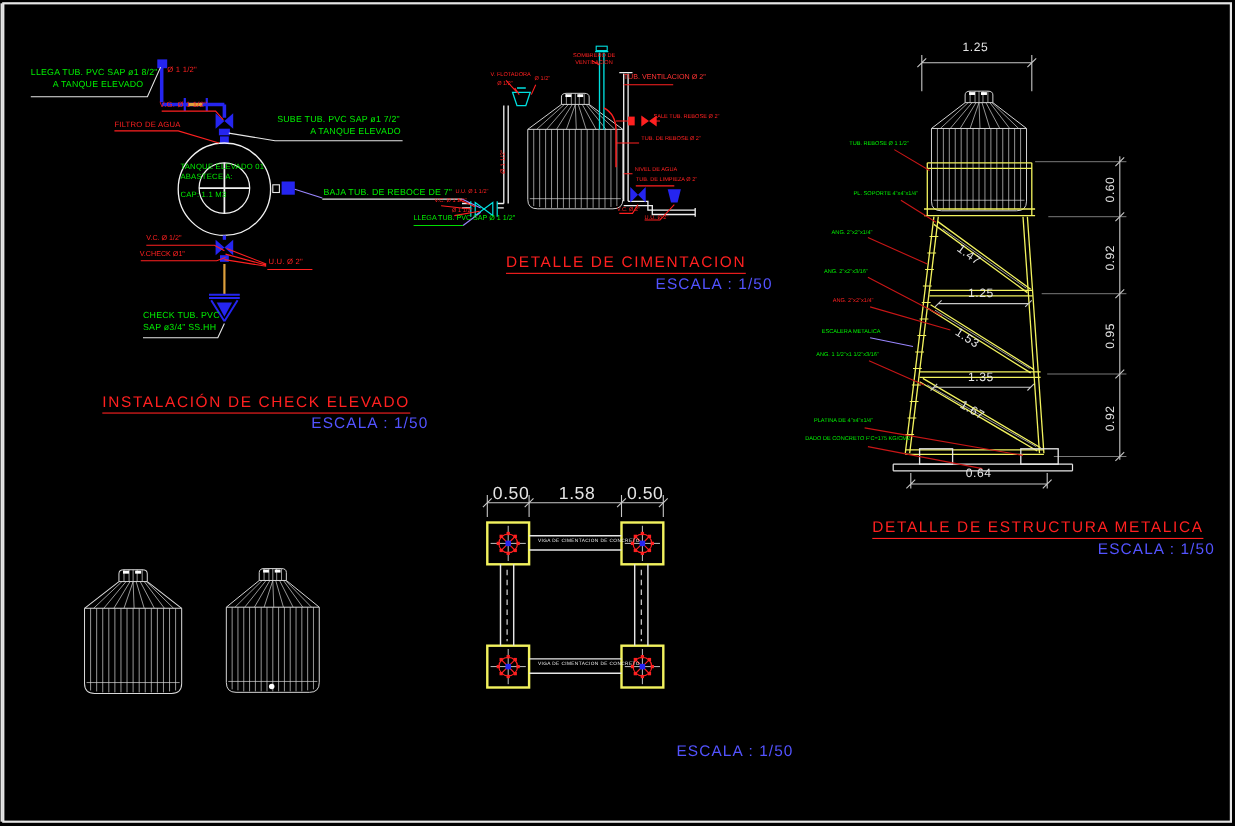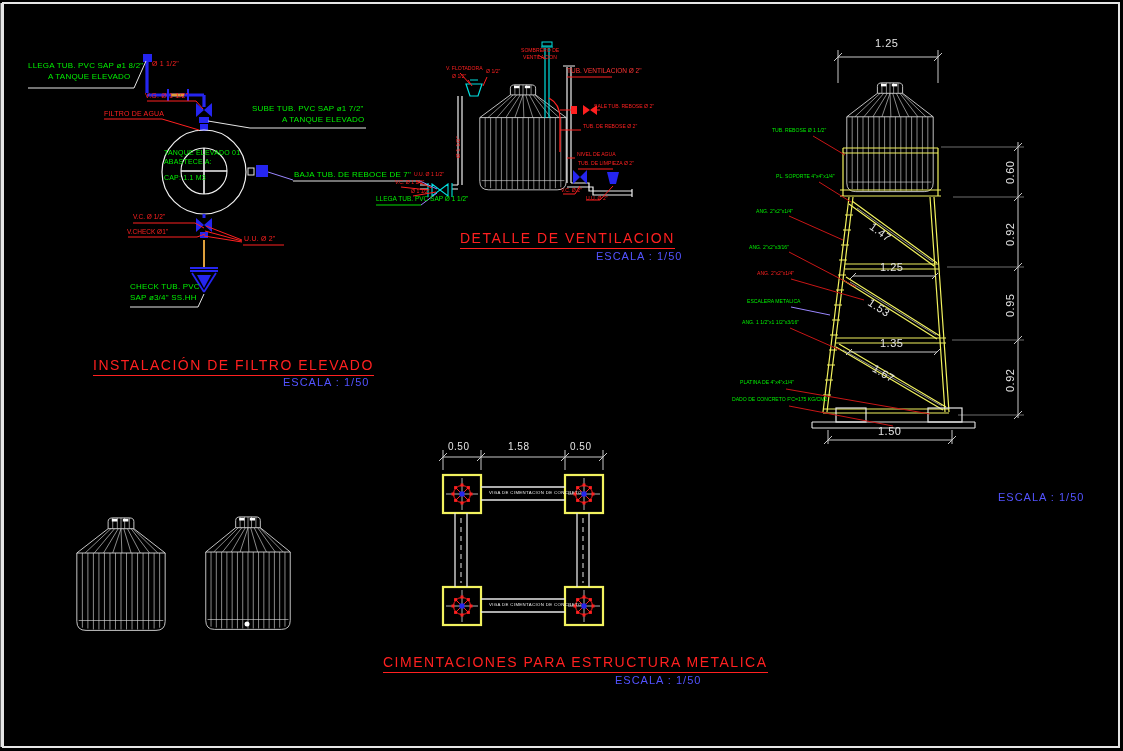--- a/index.html
+++ b/index.html
@@ -8,23 +8,23 @@
   .lbl{position:absolute;white-space:nowrap;line-height:1.05;}
   .green{color:#00ef00;}
   .red{color:#ff2020;}
   .bred{color:#ff3333;}
   .bluetx{color:#5353ff;}
   .t8{font-size:8px;letter-spacing:.2px;}
   .t7{font-size:7px;letter-spacing:.2px;}
   .t65{font-size:6.5px;}
   .t6{font-size:6px;transform:scale(.85);transform-origin:left top;letter-spacing:0;}
   .dim{font-size:11px;color:#e4e4e4;letter-spacing:.5px;}
-  .dim10{font-size:10px;color:#e4e4e4;letter-spacing:.5px;}
+  .dim10{font-size:16px;color:#e4e4e4;letter-spacing:.5px;}
   .title{font-size:14px;letter-spacing:1.5px;border-bottom:1.4px solid currentColor;padding-bottom:2px;}
-  .scaletx{font-size:11px;letter-spacing:1px;}
+  .scaletx{font-size:14px;letter-spacing:1px;}
   .beamtx{font-size:6px;transform:scale(.72);transform-origin:left top;color:#ececec;letter-spacing:.5px;}
   .rotm90{transform:rotate(-90deg);transform-origin:left top;}
   .rot36{transform:rotate(36deg);transform-origin:left top;}
   .rot33{transform:rotate(33deg);transform-origin:left top;}
   .rot30{transform:rotate(30deg);transform-origin:left top;}
   svg{position:absolute;left:0;top:0;}
 </style>
 </head>
 <body>
 
@@ -192,66 +192,66 @@
 <span class="lbl green t8" style="left:282px;top:116px">A TANQUE ELEVADO</span>
 <span class="lbl green t7" style="left:164px;top:149px">TANQUE ELEVADO 01</span>
 <span class="lbl green t7" style="left:164px;top:158px">ABASTECE A:</span>
 <span class="lbl green t7" style="left:164px;top:174px">CAP: 1.1 M3</span>
 <span class="lbl green t8" style="left:294px;top:171px">BAJA TUB. DE REBOCE DE 7"</span>
 <span class="lbl red t65" style="left:133px;top:214px">V.C. Ø 1/2"</span>
 <span class="lbl red t65" style="left:127px;top:229px">V.CHECK Ø1"</span>
 <span class="lbl red t7" style="left:244px;top:235px">U.U. Ø 2"</span>
 <span class="lbl green t8" style="left:130px;top:283px">CHECK TUB. PVC</span>
 <span class="lbl green t8" style="left:130px;top:294px">SAP ø3/4" SS.HH</span>
-<span class="lbl red title" style="left:93px;top:358px">INSTALACIÓN DE FILTRO ELEVADO</span>
+<span class="lbl red title" style="left:93px;top:358px">INSTALACIÓN DE CHECK ELEVADO</span>
 <span class="lbl bluetx scaletx" style="left:283px;top:377px">ESCALA  :  1/50</span>
 
 <span class="lbl red t6" style="left:446px;top:66px">V. FLOTADORA</span>
 <span class="lbl red t6" style="left:452px;top:74px">Ø 1/2"</span>
 <span class="lbl red t6" style="left:486px;top:69px">Ø 1/2"</span>
 <span class="lbl red t6" style="left:521px;top:48px">SOMBRERO DE</span>
 <span class="lbl red t6" style="left:523px;top:55px">VENTILACION</span>
 <span class="lbl bred t65" style="left:567px;top:68px">TUB. VENTILACION Ø 2"</span>
 <span class="lbl red t6 rotm90" style="left:455px;top:158px">Ø 1 1/2"</span>
 <span class="lbl red t6" style="left:594px;top:104px">SALE TUB. REBOSE Ø 2"</span>
 <span class="lbl red t6" style="left:583px;top:124px">TUB. DE REBOSE Ø 2"</span>
 <span class="lbl red t6" style="left:577px;top:152px">NIVEL DE AGUA</span>
 <span class="lbl red t6" style="left:578px;top:161px">TUB. DE LIMPIEZA Ø 2"</span>
 <span class="lbl red t6" style="left:561px;top:188px">V.C. Ø 2"</span>
 <span class="lbl red t6" style="left:586px;top:196px">U.U. Ø 2"</span>
 <span class="lbl red t6" style="left:414px;top:172px">U.U. Ø 1 1/2"</span>
 <span class="lbl red t6" style="left:395px;top:180px">V.C. Ø 1 1/2"</span>
 <span class="lbl red t6" style="left:411px;top:189px">Ø 1 1/2"</span>
 <span class="lbl green t65" style="left:376px;top:196px">LLEGA TUB. PVC SAP Ø 1 1/2"</span>
-<span class="lbl red title" style="left:460px;top:231px">DETALLE DE VENTILACION</span>
+<span class="lbl red title" style="left:460px;top:231px">DETALLE DE CIMENTACION</span>
 <span class="lbl bluetx scaletx" style="left:596px;top:251px">ESCALA  :  1/50</span>
 
 <span class="lbl dim" style="left:875px;top:38px">1.25</span>
 <span class="lbl dim rotm90" style="left:1005px;top:184px">0.60</span>
 <span class="lbl dim rotm90" style="left:1005px;top:246px">0.92</span>
 <span class="lbl dim rotm90" style="left:1005px;top:317px">0.95</span>
 <span class="lbl dim rotm90" style="left:1005px;top:392px">0.92</span>
 <span class="lbl dim rot36" style="left:874px;top:221px">1.47</span>
 <span class="lbl dim" style="left:880px;top:262px">1.25</span>
 <span class="lbl dim rot33" style="left:872px;top:297px">1.53</span>
 <span class="lbl dim" style="left:880px;top:338px">1.35</span>
 <span class="lbl dim rot30" style="left:876px;top:363px">1.67</span>
-<span class="lbl dim" style="left:878px;top:426px">1.50</span>
+<span class="lbl dim" style="left:878px;top:426px">0.64</span>
 <span class="lbl green t6" style="left:772px;top:128px">TUB. REBOSE Ø 1 1/2"</span>
 <span class="lbl green t6" style="left:776px;top:174px">PL. SOPORTE 4"x4"x1/4"</span>
 <span class="lbl green t6" style="left:756px;top:209px">ANG. 2"x2"x1/4"</span>
 <span class="lbl green t6" style="left:749px;top:245px">ANG. 2"x2"x3/16"</span>
 <span class="lbl red t6" style="left:757px;top:271px">ANG. 2"x2"x1/4"</span>
 <span class="lbl green t6" style="left:747px;top:299px">ESCALERA METALICA</span>
 <span class="lbl green t6" style="left:742px;top:320px">ANG. 1 1/2"x1 1/2"x3/16"</span>
 <span class="lbl green t6" style="left:740px;top:380px">PLATINA DE 4"x4"x1/4"</span>
 <span class="lbl green t6" style="left:732px;top:397px">DADO DE CONCRETO F'C=175 KG/CM2</span>
+<span class="lbl red title" style="left:793px;top:472px">DETALLE DE ESTRUCTURA METALICA</span>
 <span class="lbl bluetx scaletx" style="left:998px;top:492px">ESCALA  :  1/50</span>
 
 <span class="lbl dim10" style="left:448px;top:442px">0.50</span>
 <span class="lbl dim10" style="left:508px;top:442px">1.58</span>
 <span class="lbl dim10" style="left:570px;top:442px">0.50</span>
 <span class="lbl beamtx" style="left:489px;top:490px">VIGA DE CIMENTACION DE CONCRETO</span>
 <span class="lbl beamtx" style="left:489px;top:602px">VIGA DE CIMENTACION DE CONCRETO</span>
-<span class="lbl red title" style="left:383px;top:655px">CIMENTACIONES PARA ESTRUCTURA METALICA</span>
 <span class="lbl bluetx scaletx" style="left:615px;top:675px">ESCALA  :  1/50</span>
 
 </div>
 
 </body></html>

